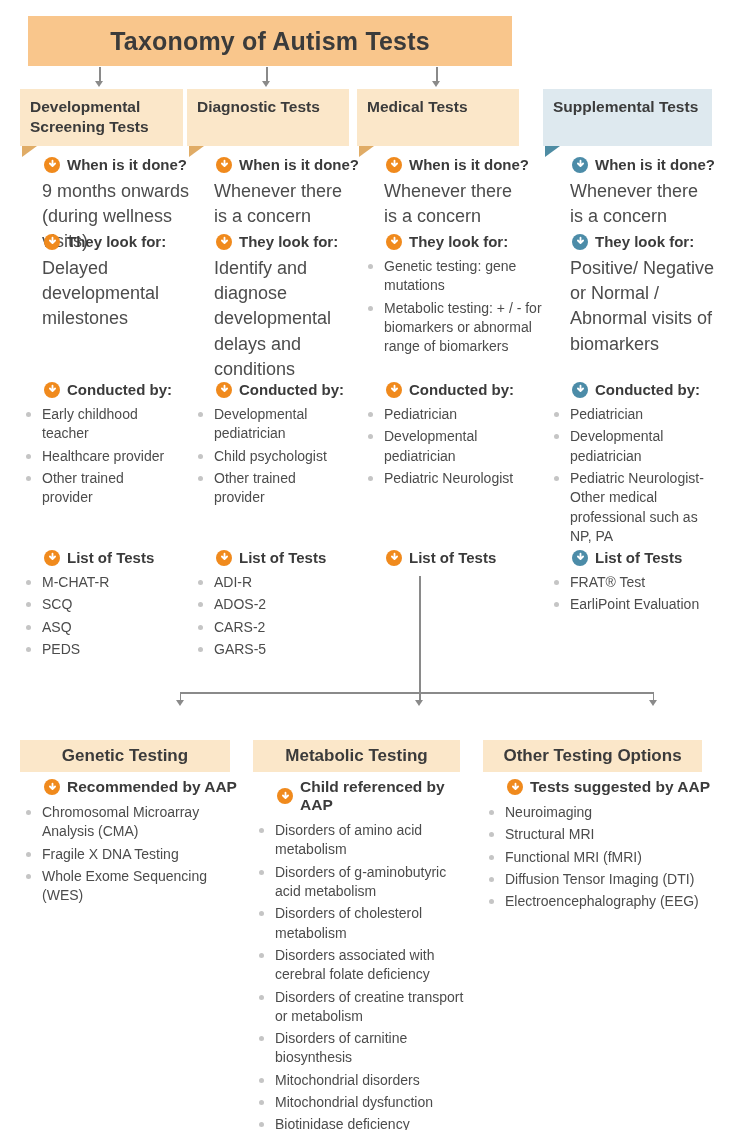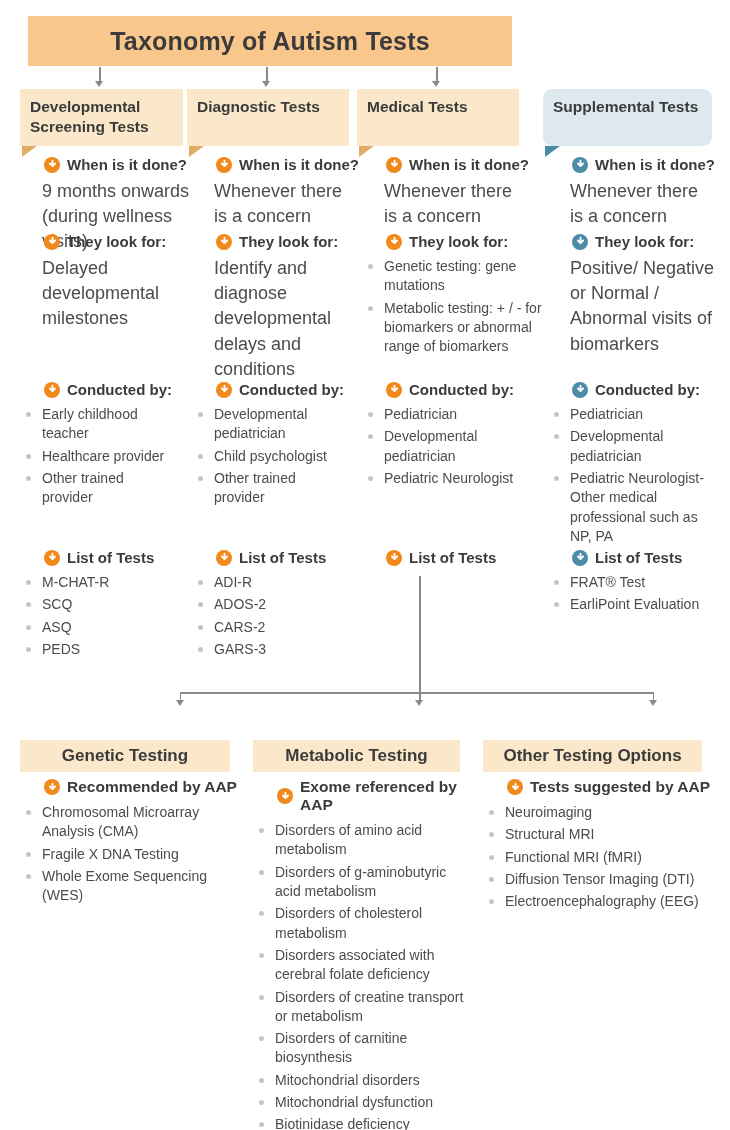--- a/index.html
+++ b/index.html
@@ -14,21 +14,21 @@
     display:flex;align-items:center;justify-content:center;
     font-size:25px;font-weight:700;color:var(--heading_text,#3B3B3B);
     letter-spacing:.2px;
   }
   .colhead{
     position:absolute;height:57px;box-sizing:border-box;
     background:var(--header_peach,#FBE7C9);
     padding:8px 4px 16px 10px;
     font-size:15.5px;font-weight:700;line-height:1.28;color:var(--heading_text,#3B3B3B);
   }
-  .colhead.blue{background:var(--header_blue,#DEE9EF);border-radius:9px;}
+  .colhead.blue{background:var(--header_blue,#DEE9EF);}
   .fold{
     position:absolute;width:0;height:0;
     border-top:11px solid var(--fold_peach,#E0AC66);
     border-right:15px solid transparent;
   }
   .fold.blue{border-top-color:var(--fold_blue,#4E8CA3);}
   .bhead{
     position:absolute;height:32px;box-sizing:border-box;
     background:var(--header_peach,#FBE7C9);
     display:flex;align-items:center;justify-content:center;
@@ -279,21 +279,21 @@
           <svg viewBox="0 0 12 12" width="11" height="11">
             <path d="M6 1.8v5.4M3.2 4.9 6 7.8l2.8-2.9" fill="none" stroke="#fff" stroke-width="2" stroke-linecap="round" stroke-linejoin="round"></path>
           </svg>
         </span>
       <span>List of Tests</span>
     </div>
     <ul class="blist">
         <li>ADI-R</li>
         <li>ADOS-2</li>
         <li>CARS-2</li>
-        <li>GARS-3</li>
+        <li>GARS-5</li>
       </ul>
   </div>
 
   <div class="sec" style="left:362px;top:549px;width:186px">
     <div class="sec-head">
       <span class="cicon orange">
           <svg viewBox="0 0 12 12" width="11" height="11">
             <path d="M6 1.8v5.4M3.2 4.9 6 7.8l2.8-2.9" fill="none" stroke="#fff" stroke-width="2" stroke-linecap="round" stroke-linejoin="round"></path>
           </svg>
         </span>
@@ -345,21 +345,21 @@
       </ul>
   </div>
 
   <div class="sec" style="left:253px;top:757px;width:228px">
     <div class="sec-head lg">
       <span class="cicon orange">
           <svg viewBox="0 0 12 12" width="11" height="11">
             <path d="M6 1.8v5.4M3.2 4.9 6 7.8l2.8-2.9" fill="none" stroke="#fff" stroke-width="2" stroke-linecap="round" stroke-linejoin="round"></path>
           </svg>
         </span>
-      <span>Exome referenced by AAP</span>
+      <span>Child referenced by AAP</span>
     </div>
     <ul class="blist" style="width:210px">
         <li>Disorders of amino acid metabolism</li>
         <li>Disorders of g-aminobutyric acid metabolism</li>
         <li>Disorders of cholesterol metabolism</li>
         <li>Disorders associated with cerebral folate deficiency</li>
         <li>Disorders of creatine transport or metabolism</li>
         <li>Disorders of carnitine biosynthesis</li>
         <li>Mitochondrial disorders</li>
         <li>Mitochondrial dysfunction</li>

